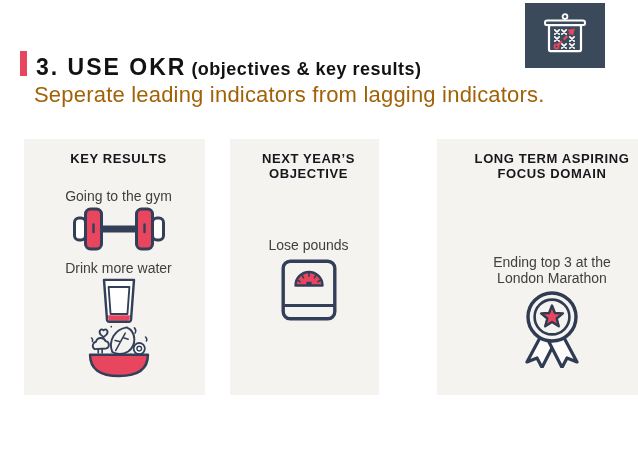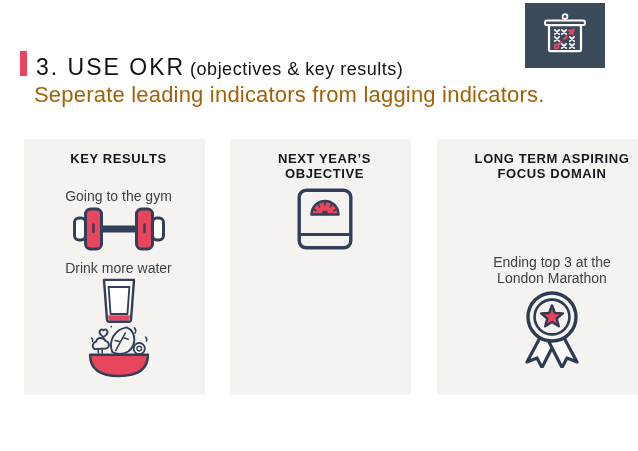--- a/index.html
+++ b/index.html
@@ -3,31 +3,31 @@
 <meta charset="utf-8">
 <style>
   html,body { margin:0; padding:0; }
   body {
     width:638px; height:451px; position:relative; overflow:hidden;
     background:#ffffff;
     font-family:"Liberation Sans", sans-serif;
     -webkit-font-smoothing:antialiased;
   }
   .accent-bar { position:absolute; left:20px; top:51px; width:7px; height:25px; background:#e8455f; }
-  .title { position:absolute; left:36px; top:46px; margin:0; font-weight:normal; color:#121212; white-space:nowrap; }
+  .title { position:absolute; left:36px; top:46px; margin:0; font-weight:bold; color:#121212; white-space:nowrap; }
   .t-main { font-size:23px; letter-spacing:2px; }
   .t-sub  { font-size:18px; letter-spacing:0.5px; margin-left:5px; }
   .subtitle { position:absolute; left:34px; top:82px; margin:0; font-size:22px; font-weight:400; color:#a16207; letter-spacing:0.2px; white-space:nowrap; }
 
   .corner { position:absolute; left:525px; top:3px; width:80px; height:65px; background:#3b4a5b;
             display:flex; align-items:center; justify-content:center; }
 
   .card { position:absolute; top:139px; height:256px; background:#f5f3f0; box-sizing:border-box; text-align:center;padding-left:8px; }
   .card1 { left:24px;  width:181px; }
-  .card2 { left:230px; width:181px; }
+  .card2 { left:230px; width:149px; }
   .card3 { left:437px; width:222px; }
 
   .card h2 { margin:12px auto 0; font-size:13px; font-weight:bold; letter-spacing:0.6px;
              color:#15171c; line-height:1.18; }
   .card2 h2 { max-width:125px; }
   .card3 h2 { max-width:172px; }
 
   .item-label { margin:0 auto; font-size:14px; font-weight:400; color:#404040; line-height:1.2; }
   .card1 .lbl-1 { margin-top:22px; }
   .card1 .lbl-2 { margin-top:9px; }
@@ -99,20 +99,21 @@
       <circle cx="24" cy="2.8" r="0.9" fill="#333f58" stroke="none"></circle>
       <circle cx="44" cy="31.5" r="0.9" fill="#333f58" stroke="none"></circle>
       <path d="M2,32 H62 Q62,54 32,54 Q2,54 2,32 Z" stroke-width="2.6" fill="#e8455f"></path>
     </g>
   </svg>
 </section>
 
 <section class="card card2">
   <h2>NEXT YEAR’S OBJECTIVE</h2>
 
+  <p class="item-label lbl-1">Lose pounds</p>
   <svg class="icon-svg ic-scale" width="56" height="62" viewBox="0 0 56 62">
     <rect x="2.2" y="2.2" width="51.6" height="57.6" rx="7" fill="none" stroke="#333f58" stroke-width="3.4"></rect>
     <path d="M14.5,26.5 a13.5,13.5 0 0 1 27,0 Z" fill="#e8455f" stroke="#333f58" stroke-width="2.4" stroke-linejoin="round"></path>
     <path d="M28,13.8 v3.4 M20.9,15.9 l1.7,3 M35.1,15.9 l-1.7,3 M16.2,21 l2.9,1.7 M39.8,21 l-2.9,1.7" stroke="#333f58" stroke-width="1.6" fill="none" stroke-linecap="round"></path>
     <rect x="25.4" y="22.8" width="5.2" height="3.7" fill="#333f58"></rect>
     <path d="M2.8,46.5 H53.2" stroke="#333f58" stroke-width="3" fill="none"></path>
   </svg>
 </section>
 
 <section class="card card3">

